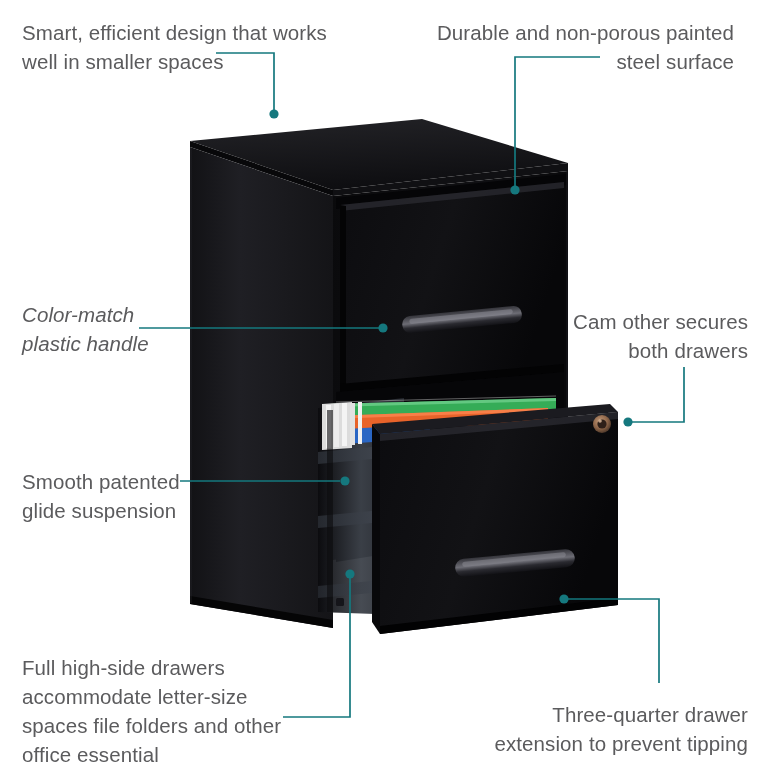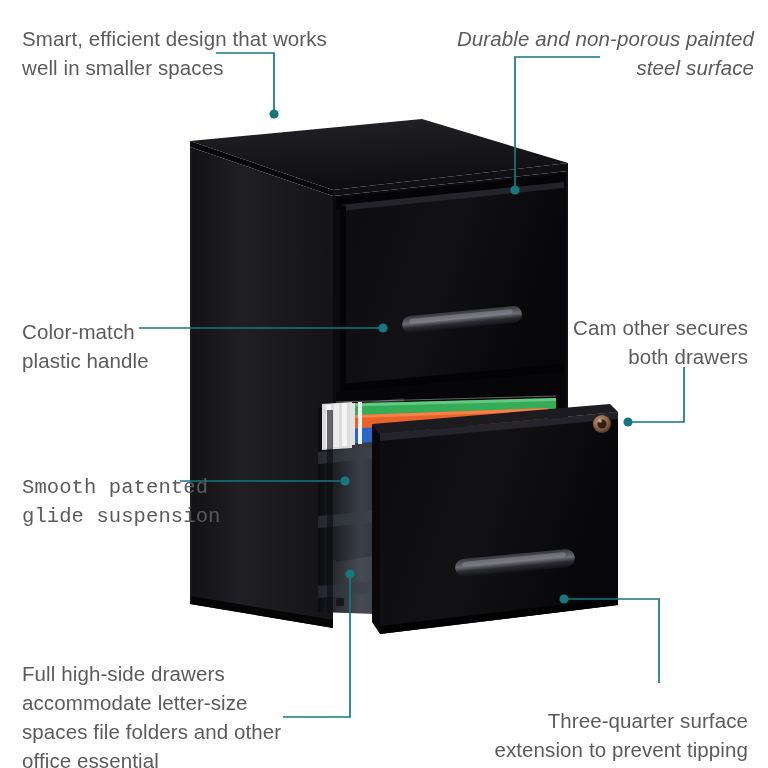--- a/index.html
+++ b/index.html
@@ -25,31 +25,30 @@
     height: 768px;
   }
   .callout {
     position: absolute;
     color: #5b5b5d;
     font-size: 20.5px;
     line-height: 29px;
     font-weight: 400;
     letter-spacing: 0.1px;
     white-space: pre-line;
-    margin-top: 6px;
   }
   .callout.left  { text-align: left; }
   .callout.right { text-align: right; }
 
   
   #co-smart      { left: 22px;  top: 18px;  width: 330px; }
-  #co-durable    { left: 436px; top: 18px;  width: 318px; text-align: right; font-style: italic; }
-  #co-handle     { left: 22px;  top: 311px; width: 230px; }
+  #co-durable    { left: 416px; top: 18px;  width: 318px; text-align: right; }
+  #co-handle     { left: 22px;  top: 300px; width: 230px; font-style: italic; }
   #co-camlock    { left: 480px; top: 307px; width: 268px; text-align: right; }
-  #co-glide      { left: 22px;  top: 467px; width: 240px; font-family: Liberation Mono, monospace; }
+  #co-glide      { left: 22px;  top: 467px; width: 240px; }
   #co-fullhigh   { left: 22px;  top: 653px; width: 300px; }
   #co-threeq     { left: 440px; top: 700px; width: 308px; text-align: right; }
 </style>
 </head>
 <body>
 
 <div id="stage">
 
   <svg id="art" viewBox="0 0 768 768">
     <defs>
@@ -244,16 +243,16 @@
 both drawers</div>
 
   <div class="callout left" id="co-glide">Smooth patented
 glide suspension</div>
 
   <div class="callout left" id="co-fullhigh">Full high-side drawers
 accommodate letter-size
 spaces file folders and other
 office essential</div>
 
-  <div class="callout right" id="co-threeq">Three-quarter surface
+  <div class="callout right" id="co-threeq">Three-quarter drawer
 extension to prevent tipping</div>
 
 </div>
 
 </body></html>

